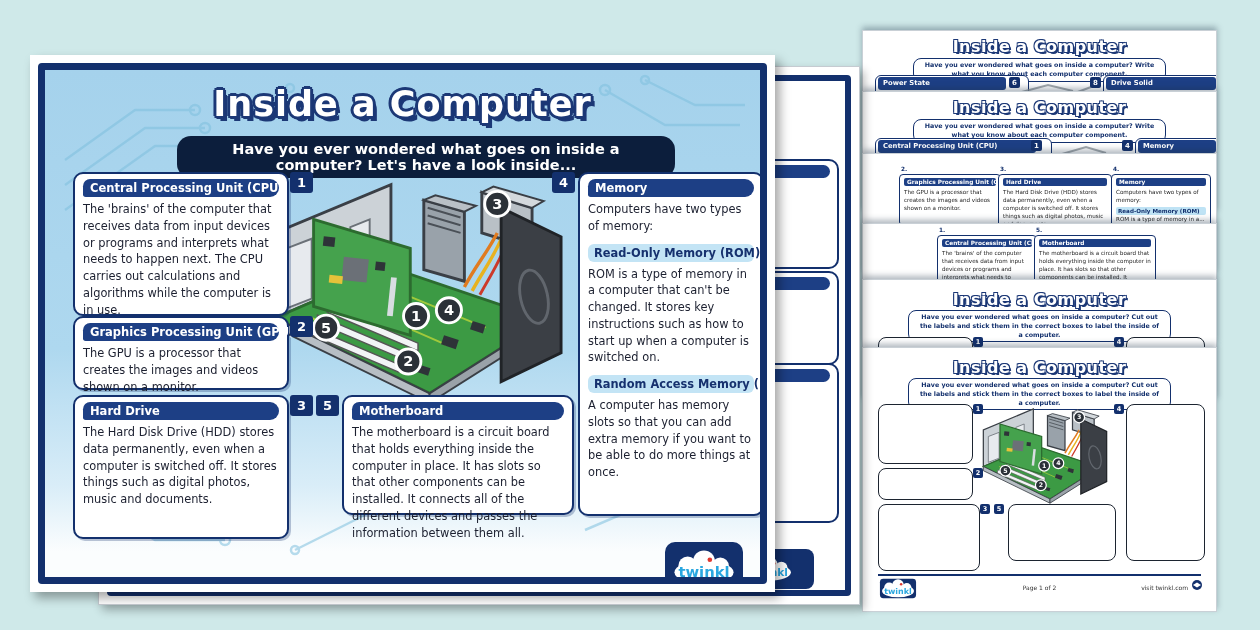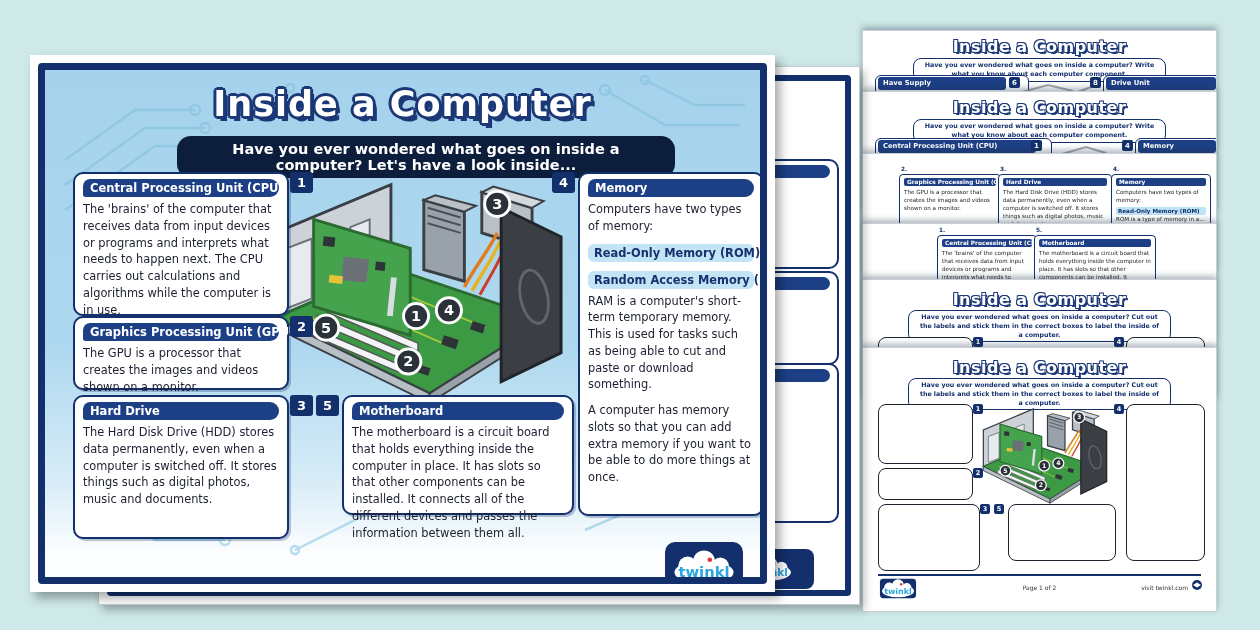--- a/index.html
+++ b/index.html
@@ -152,28 +152,28 @@
         <text x="45" y="37" fill="#2aa7e0" font-family="DejaVu Sans, sans-serif" font-size="19" font-weight="bold" text-anchor="middle">twinkl</text>
         <circle cx="52.5" cy="15" r="3" fill="#e0392f"></circle>
       </symbol>
     </defs>
   </svg>
 
   <div class="sheet" style="top:30px;height:120px;z-index:1">
     <div class="s-title" style="top:6px">Inside a Computer</div>
     <div class="s-banner" style="top:27px;left:50px;right:50px">Have you ever wondered what goes on inside a computer? Write what you know about each computer component.</div>
     <div class="s-boxtop" style="left:12px;top:44px;width:152px;height:60px"></div>
-    <div class="s-comp" style="left:15px;top:46px;width:118px">Have Supply</div>
+    <div class="s-comp" style="left:15px;top:46px;width:118px">Power State</div>
     <div class="s-badge" style="left:146px;top:46px">6</div>
     <svg class="hint" style="left:150px;top:50px" width="80" height="14">
       <path d="M5,12 L35,4 L60,10 M62,12 L78,6" stroke="#8e959b" stroke-width="2" fill="none"></path>
     </svg>
     <div class="s-boxtop" style="left:240px;top:44px;width:130px;height:60px"></div>
     <div class="s-badge" style="left:227px;top:46px">8</div>
-    <div class="s-comp" style="left:243px;top:46px;width:100px">Drive Unit</div>
+    <div class="s-comp" style="left:243px;top:46px;width:100px">Drive Solid</div>
   </div>
 
   <div class="sheet" style="top:91px;height:120px;z-index:2">
     <div class="s-title" style="top:6px">Inside a Computer</div>
     <div class="s-banner" style="top:27px;left:50px;right:50px">Have you ever wondered what goes on inside a computer? Write what you know about each computer component.</div>
     <div class="s-boxtop" style="left:12px;top:46px;width:175px;height:60px"></div>
     <div class="s-comp" style="left:15px;top:48px;width:148px">Central Processing Unit (CPU)</div>
     <div class="s-badge" style="left:168px;top:48px">1</div>
     <svg class="hint" style="left:195px;top:52px" width="60" height="12">
       <path d="M4,10 L28,3 L48,9" stroke="#8e959b" stroke-width="2" fill="none"></path>
@@ -355,22 +355,22 @@
       <div class="pbox" style="left:297px;top:325px;width:212px;height:104px">
         <div class="pbox-head">Motherboard</div>
         <div class="pbox-body">The motherboard is a circuit board that holds everything inside the computer in place. It has slots so that other components can be installed. It connects all of the different devices and passes the information between them all.</div>
       </div>
 
       <div class="badge" style="left:507px;top:102px">4</div>
       <div class="pbox" style="left:533px;top:102px;width:166px;height:328px">
         <div class="pbox-head">Memory</div>
         <div class="pbox-body">Computers have two types of memory:</div>
         <div class="subhead">Read-Only Memory (ROM)</div>
+        <div class="pbox-body" style="margin-top:0">ROM is a type of memory in a computer that can't be changed. It stores key instructions such as how to start up when a computer is switched on.</div>
         <div class="subhead">Random Access Memory (RAM)</div>
-        <div class="pbox-body" style="margin-top:0">RAM is a computer's short-term temporary memory. This is used for tasks such as being able to cut and paste or download something.</div>
         <div class="pbox-body">A computer has memory slots so that you can add extra memory if you want to be able to do more things at once.</div>
       </div>
 
       <div class="twinkl-tab">
         <svg width="70" height="39" viewBox="0 0 90 50">
             <use href="#cloud-logo"></use>
           </svg>
       </div>
 
     </div>

